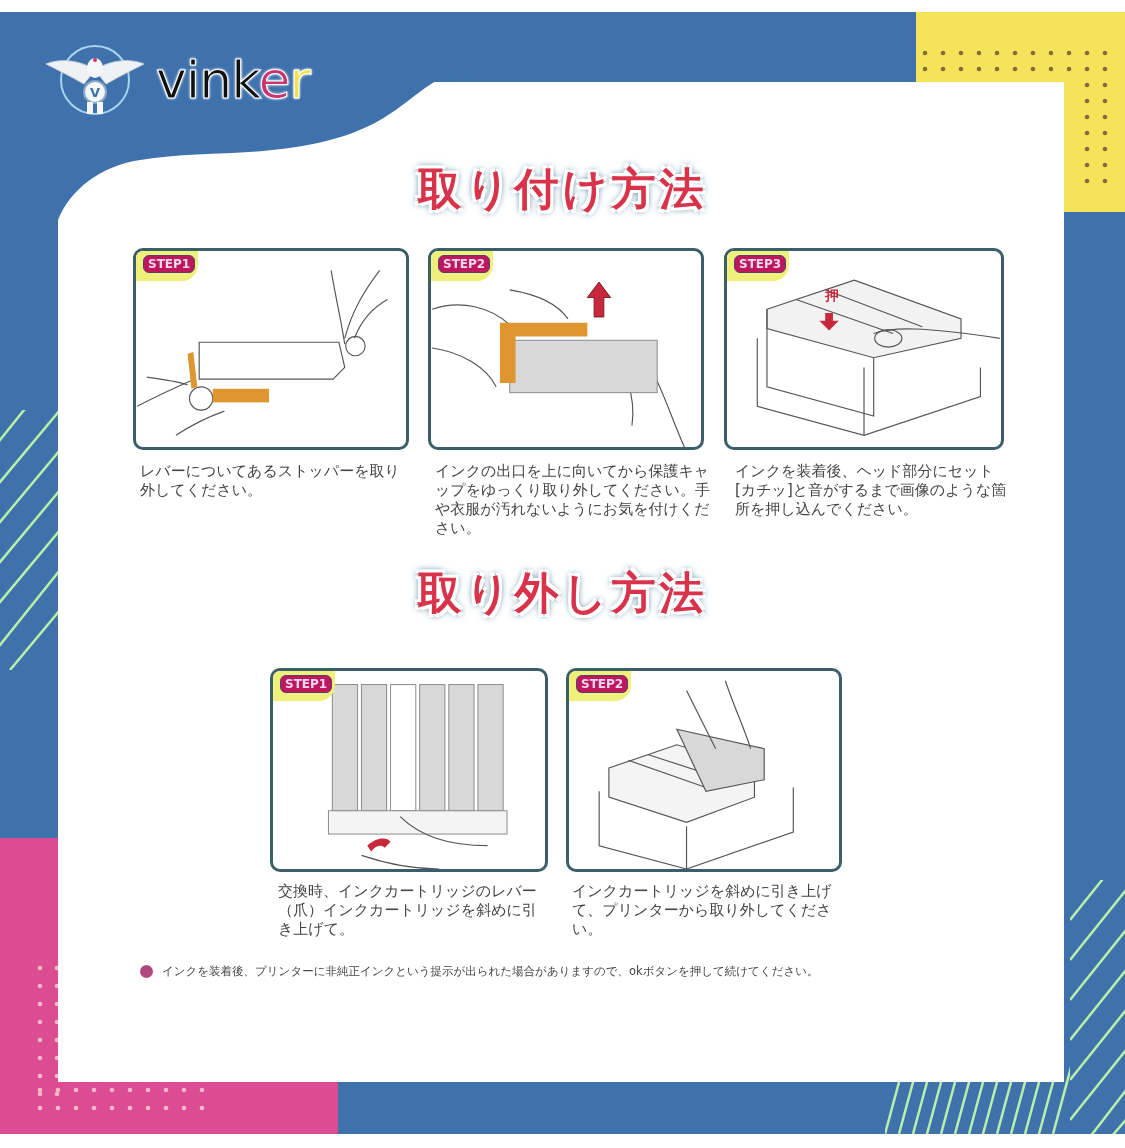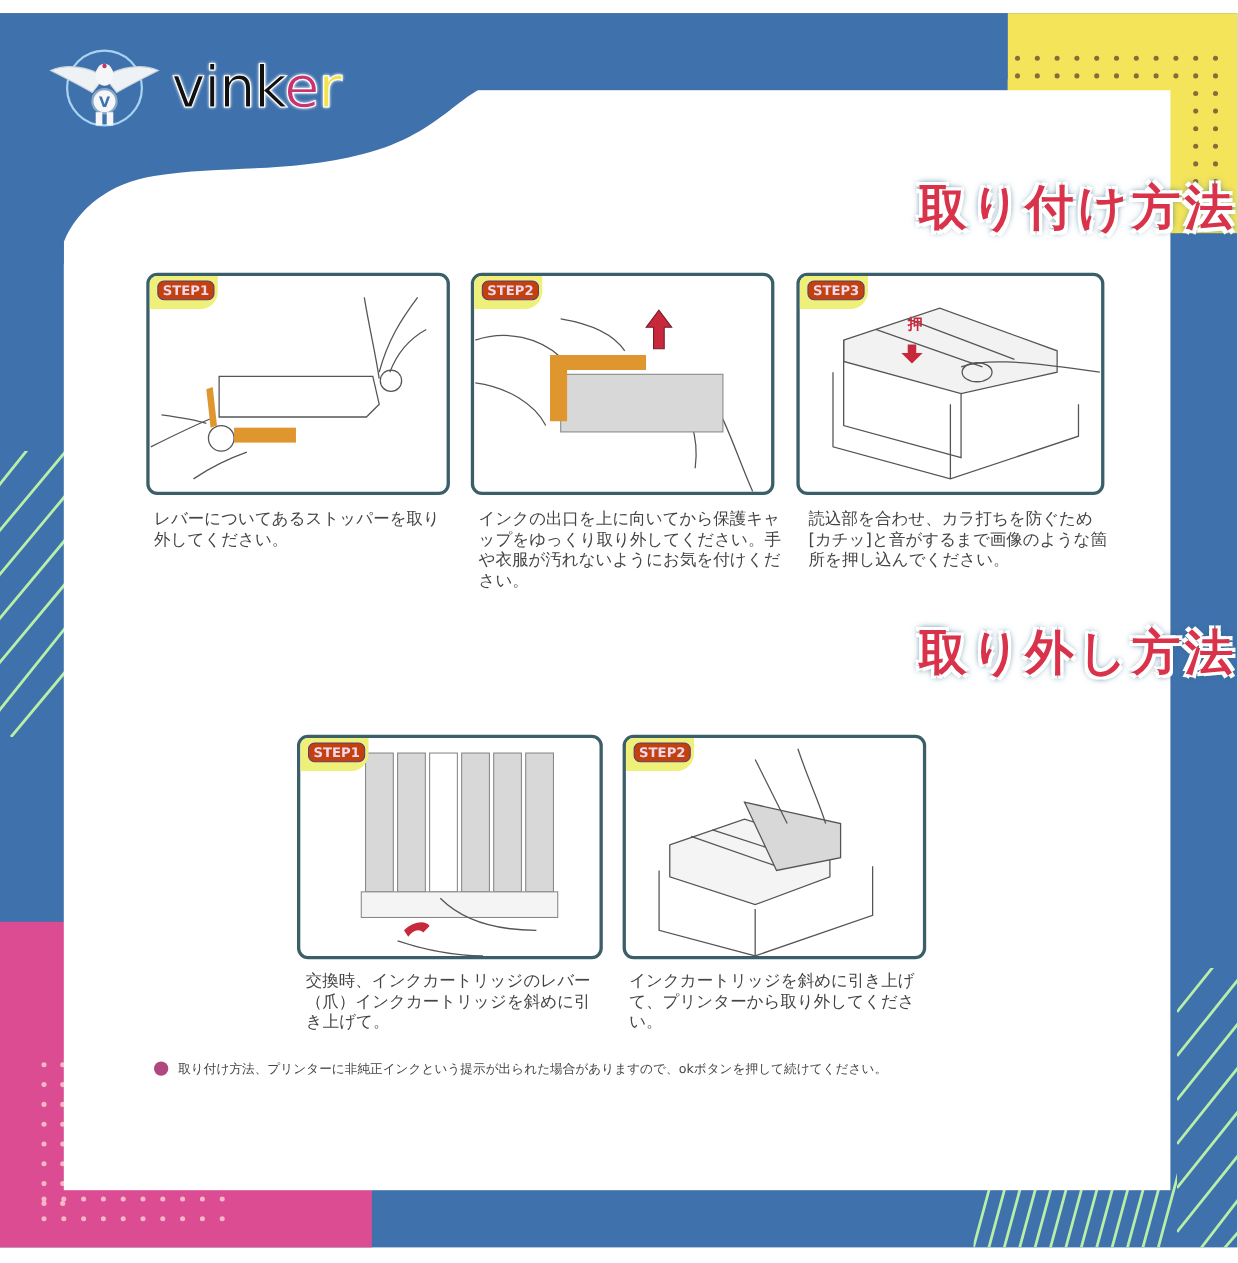--- a/index.html
+++ b/index.html
@@ -16,26 +16,26 @@
   .dots { position: absolute; }
 
   .panel { position: absolute; left: 58px; top: 82px; width: 1006px; height: 1000px; background: #ffffff; }
   .wave { position: absolute; left: 0; top: 0; width: 1125px; height: 240px; }
 
   .logo { position: absolute; left: 40px; top: 40px; display: flex; align-items: center; height: 80px; }
   .logo-text { font-family: "DejaVu Sans", sans-serif; font-weight: normal; font-size: 52px; letter-spacing: -1px; color: #111; -webkit-text-stroke: 1px #fff; text-shadow: 0 0 3px #fff, 0 0 3px #fff; margin-left: 6px; }
   .logo-text .e { color: #c8346e; }
   .logo-text .r { color: #f2e34e; }
 
-  .section-title { position: absolute; left: 0; width: 1125px; text-align: right; font-family: "DejaVu Sans", sans-serif; font-weight: bold; font-size: 44px; color: #d8334a; letter-spacing: 4px;
+  .section-title { position: absolute; left: 0; width: 1125px; text-align: center; font-family: "DejaVu Sans", sans-serif; font-weight: bold; font-size: 44px; color: #d8334a; letter-spacing: 4px;
     text-shadow: -3px -3px 0 #fff, 3px -3px 0 #fff, -3px 3px 0 #fff, 3px 3px 0 #fff, 0 0 6px #2e6a83, 0 0 8px #2e6a83; }
 
   .card { position: absolute; border: 3px solid #3b5f68; border-radius: 10px; background: #fff; overflow: hidden; }
   .step-badge { position: absolute; left: 0; top: 0; width: 62px; height: 30px; background: #eef07a; border-bottom-right-radius: 16px; }
-  .step-label { position: absolute; left: 7px; top: 4px; font-size: 12px; font-weight: bold; color: #f1d8f2; background: #c2410c; padding: 1px 4px; border-radius: 6px; border: 1px solid #5e3b78; letter-spacing: 0; }
+  .step-label { position: absolute; left: 7px; top: 4px; font-size: 12px; font-weight: bold; color: #f1d8f2; background: #be185d; padding: 1px 4px; border-radius: 6px; border: 1px solid #5e3b78; letter-spacing: 0; }
   .illus { position: absolute; left: 0; top: 0; width: 100%; height: 100%; }
 
   .caption { position: absolute; font-size: 15px; line-height: 19px; color: #444; }
 
   .notes { position: absolute; left: 140px; top: 962px; width: 870px; font-size: 11.5px; line-height: 19px; color: #444; }
   .note { position: relative; padding-left: 22px; margin-bottom: 4px; }
   .bullet { position: absolute; left: 0; top: 3px; width: 13px; height: 13px; border-radius: 50%; background: #b0477f; }
 </style>
 </head>
 <body>
@@ -248,21 +248,21 @@
       <path d="M150 85 C170 78 200 78 280 90"></path>
         <ellipse cx="165" cy="90" rx="14" ry="9"></ellipse>
     </g>
     <text x="100" y="50" font-size="14" font-weight="bold" fill="#c8283c" font-family="DejaVu Sans, sans-serif">押</text>
     <path d="M100 64 H108 V72 H114 L104 82 L94 72 H100 Z" fill="#c8283c"></path>
   </svg>
   <div class="step-badge">
       <span class="step-label">STEP3</span>
     </div>
 </div>
-<div class="caption" style="left:735px;top:462px;width:275px">読込部を合わせ、カラ打ちを防ぐため[カチッ]と音がするまで画像のような箇所を押し込んでください。</div>
+<div class="caption" style="left:735px;top:462px;width:275px">インクを装着後、ヘッド部分にセット[カチッ]と音がするまで画像のような箇所を押し込んでください。</div>
 
 <div class="section-title" style="top:564px">取り外し方法</div>
 
 <div class="card" style="left:270px;top:668px;width:278px;height:204px">
   <svg class="illus" viewBox="0 0 278 204">
     <g stroke="#888" stroke-width="1">
       <rect x="60" y="14" width="26" height="130" fill="#d8d8d8"></rect>
         <rect x="90" y="14" width="26" height="130" fill="#d8d8d8"></rect>
       <rect x="120" y="14" width="26" height="130" fill="#ffffff"></rect>
         <rect x="150" y="14" width="26" height="130" fill="#d8d8d8"></rect>
@@ -297,15 +297,15 @@
   </svg>
   <div class="step-badge">
       <span class="step-label">STEP2</span>
     </div>
 </div>
 <div class="caption" style="left:572px;top:882px;width:275px">インクカートリッジを斜めに引き上げて、プリンターから取り外してください。</div>
 
 <div class="notes">
   <div class="note">
     <span class="bullet"></span>
-    <span>取り付け方法、プリンターに非純正インクという提示が出られた場合がありますので、okボタンを押して続けてください。</span>
+    <span>インクを装着後、プリンターに非純正インクという提示が出られた場合がありますので、okボタンを押して続けてください。</span>
   </div>
 </div>
 
 </body></html>

